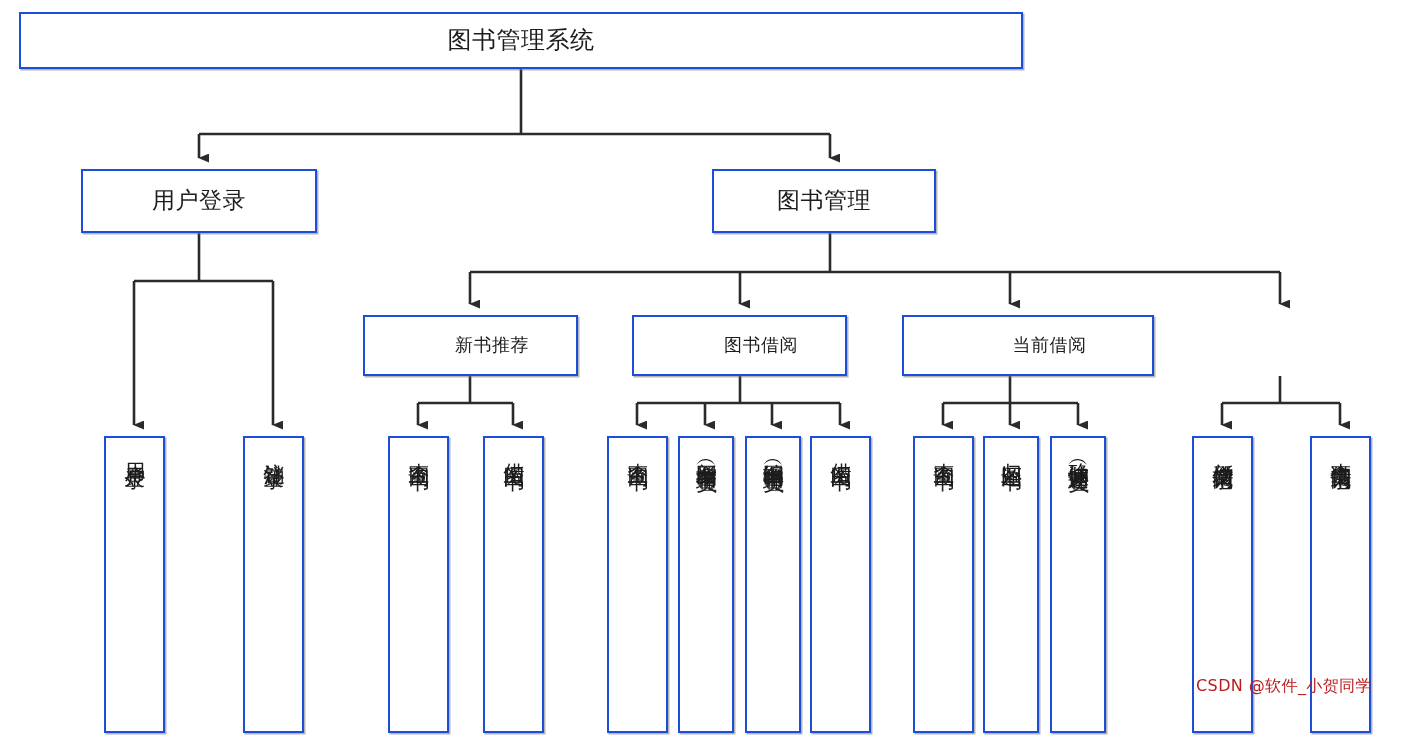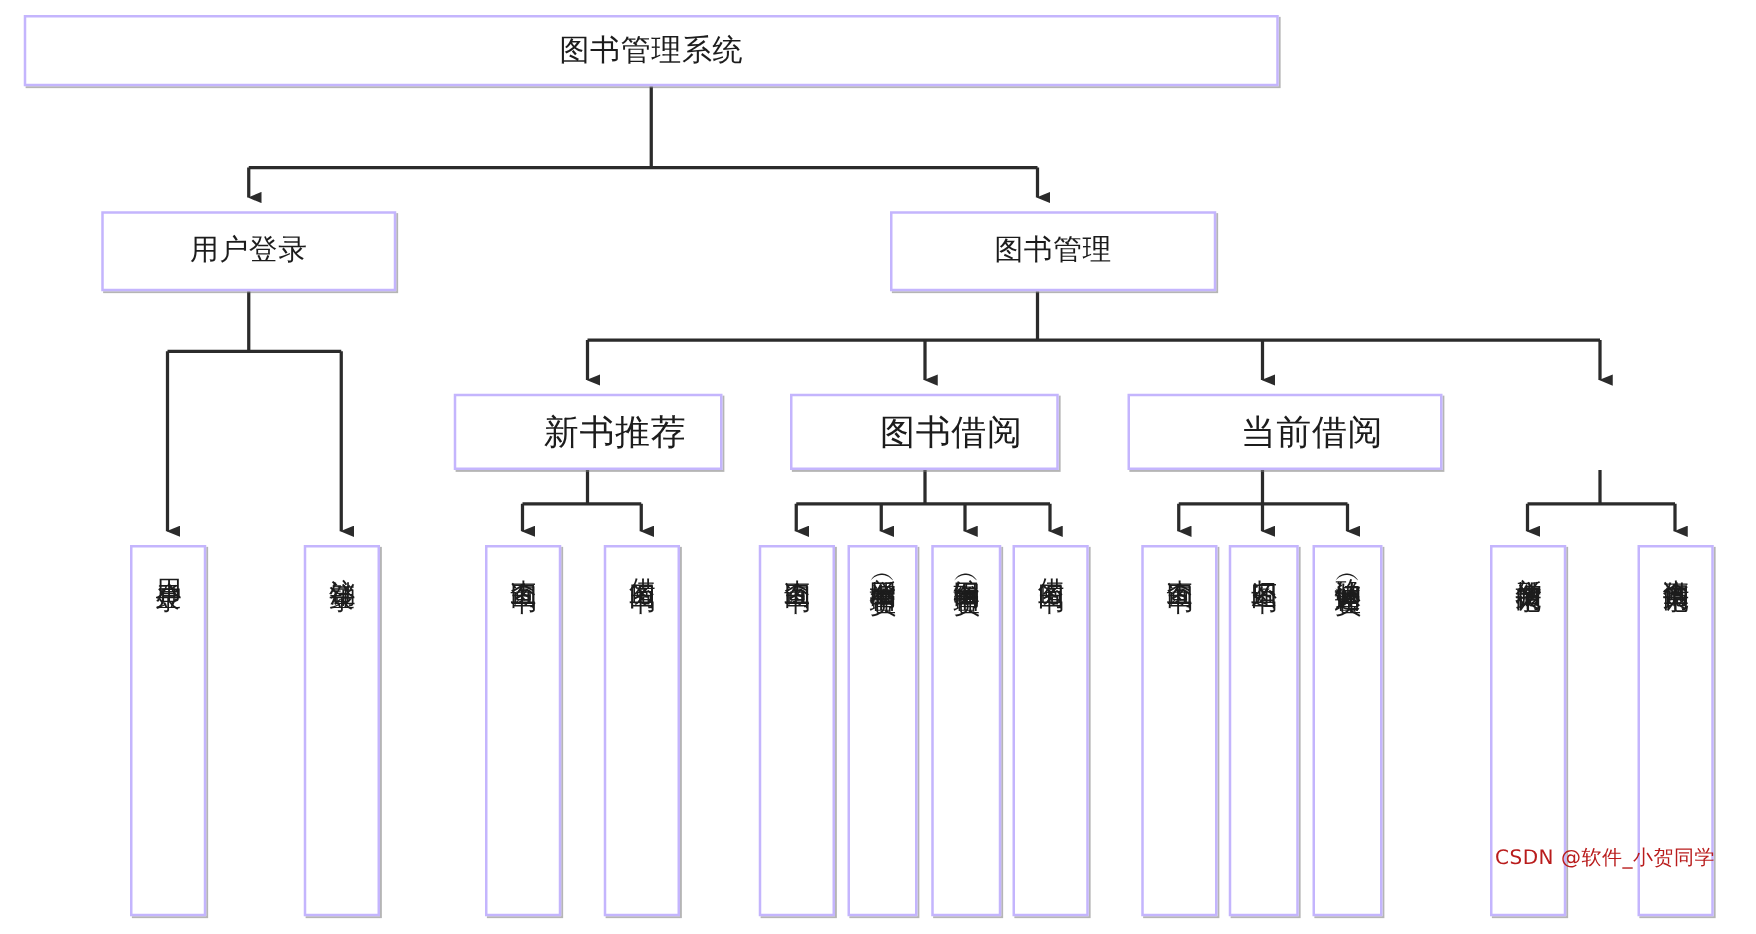--- a/index.html
+++ b/index.html
@@ -7,36 +7,36 @@
     width:1405px;height:747px;position:relative;overflow:hidden;
     font-family:"DejaVu Sans","Liberation Sans",sans-serif;
     color:#1a1a1a;
   }
   #canvas{position:absolute;inset:0;width:1405px;height:747px;}
   #links{position:absolute;left:0;top:0;width:1405px;height:747px;pointer-events:none;}
 
   .node{
     position:absolute;
     background:#ffffff;
-    border:2px solid #c4b5fd;
+    border:2px solid #1d4ed8;
     box-sizing:border-box;
     display:flex;
     align-items:center;
     justify-content:center;
     box-shadow:1.5px 1.5px 0 rgba(120,120,120,.55);
   }
   .node .lbl{
     font-size:23px;
     line-height:1.12;
     letter-spacing:.5px;
     white-space:nowrap;
     color:#1c1c1c;
   }
   .node.root .lbl{font-size:24px;}
-  .node.lvl3 .lbl{font-size:28px;margin-left:43px;}
+  .node.lvl3 .lbl{font-size:18px;margin-left:43px;}
 
   
   .node.leaf{
     align-items:flex-start;
     padding-top:8px;
   }
   .node.leaf .lbl{
     writing-mode:vertical-rl;
     text-orientation:upright;
     font-size:21px;
@@ -112,21 +112,21 @@
     </g>
   </svg>
 
   <div class="node root" style="left:19px;top:12px;width:1004px;height:57px;">
     <span class="lbl">图书管理系统</span>
   </div>
 
   <div class="node lvl2" style="left:81px;top:169px;width:236px;height:64px;">
     <span class="lbl">用户登录</span>
   </div>
-  <div class="node lvl2" style="left:712px;top:169px;width:261px;height:64px;">
+  <div class="node lvl2" style="left:712px;top:169px;width:224px;height:64px;">
     <span class="lbl">图书管理</span>
   </div>
 
   <div class="node lvl3" style="left:363px;top:315px;width:215px;height:61px;">
     <span class="lbl">新书推荐</span>
   </div>
   <div class="node lvl3" style="left:632px;top:315px;width:215px;height:61px;">
     <span class="lbl">图书借阅</span>
   </div>
   <div class="node lvl3" style="left:902px;top:315px;width:252px;height:61px;">

